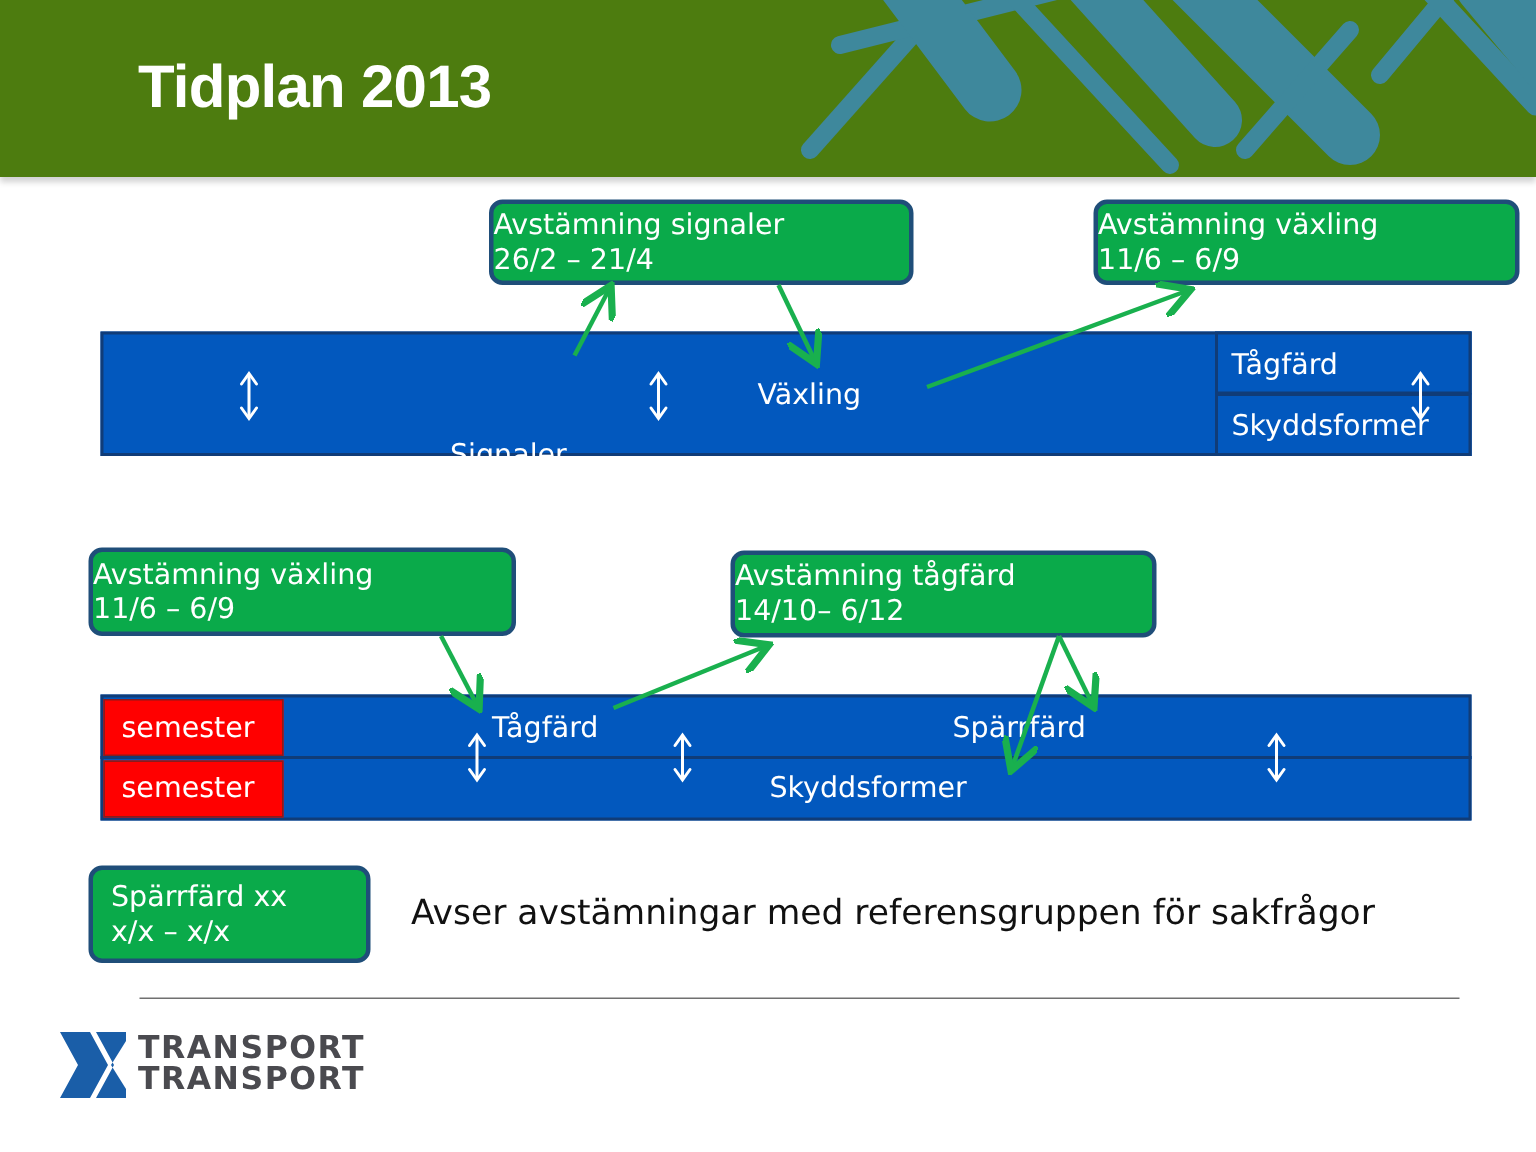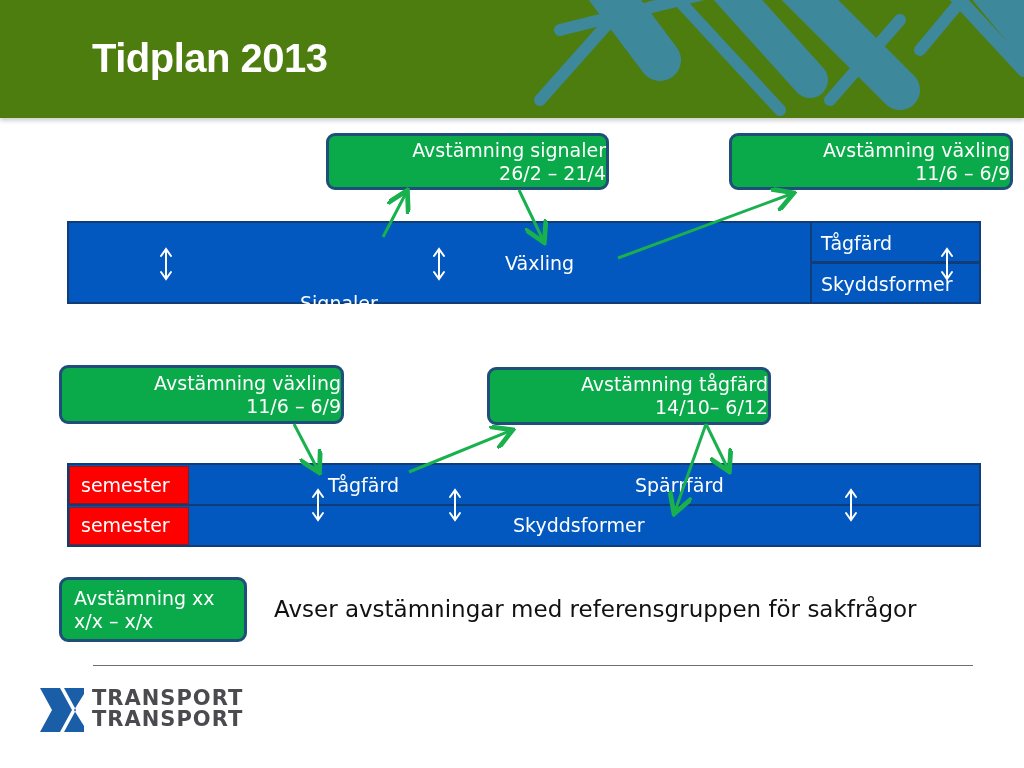--- a/index.html
+++ b/index.html
@@ -15,21 +15,21 @@
     }
     .header svg.deco { position: absolute; left: 0; top: 0; }
     .title {
       position: absolute; left: 92px; top: 36px;
       color: #ffffff; font-weight: bold; font-size: 40px; letter-spacing: -0.5px;
       font-family: "Liberation Sans", sans-serif;
     }
     .callout {
       position: absolute; box-sizing: border-box;
       background: #0aaa4a; border: 3px solid #1f4e79; border-radius: 9px;
-      color: #ffffff; font-size: 19px; line-height: 23px; text-align: right;
+      color: #ffffff; font-size: 19px; line-height: 23px; text-align: left;
       font-family: "DejaVu Sans", sans-serif;
       display: flex; flex-direction: column; justify-content: center;
     }
     .callout.left-align { text-align: left; padding-left: 12px; }
     .bar {
       position: absolute; box-sizing: border-box;
       background: #0258be; border: 2px solid #103c78;
     }
     .cell {
       position: absolute; box-sizing: border-box; color: #ffffff;
@@ -157,21 +157,21 @@
     <line x1="519" y1="190" x2="543" y2="240" marker-end="url(#gh)"></line>
     <line x1="618" y1="258" x2="791" y2="194" marker-end="url(#gh)"></line>
     <line x1="294" y1="424" x2="318" y2="470" marker-end="url(#gh)"></line>
     <line x1="409" y1="472" x2="510" y2="431" marker-end="url(#gh)"></line>
     <line x1="706" y1="424" x2="675" y2="511" marker-end="url(#gh)"></line>
     <line x1="706" y1="424" x2="728" y2="469" marker-end="url(#gh)"></line>
   </g>
 </svg>
 
 <div class="callout left-align" style="left:59px; top:577px; width:188px; height:65px;">
-  <span>Avstämning xx</span>
+  <span>Spärrfärd xx</span>
   <span>x/x – x/x</span>
 </div>
 <div class="legend-text">Avser avstämningar med referensgruppen för sakfrågor</div>
 
 <div class="rule"></div>
 <svg class="logo" width="44" height="44" viewBox="0 0 44 44">
   <polygon points="0,0 20,0 32,22 20,44 0,44 12,22" fill="#1a5ea8"></polygon>
   <polygon points="24,0 44,0 44,6 34,22 44,38 44,44 24,44 36,22" fill="#1a5ea8"></polygon>
   <polygon points="0,0 12,22 0,44" fill="#ffffff" opacity="0"></polygon>
 </svg>

